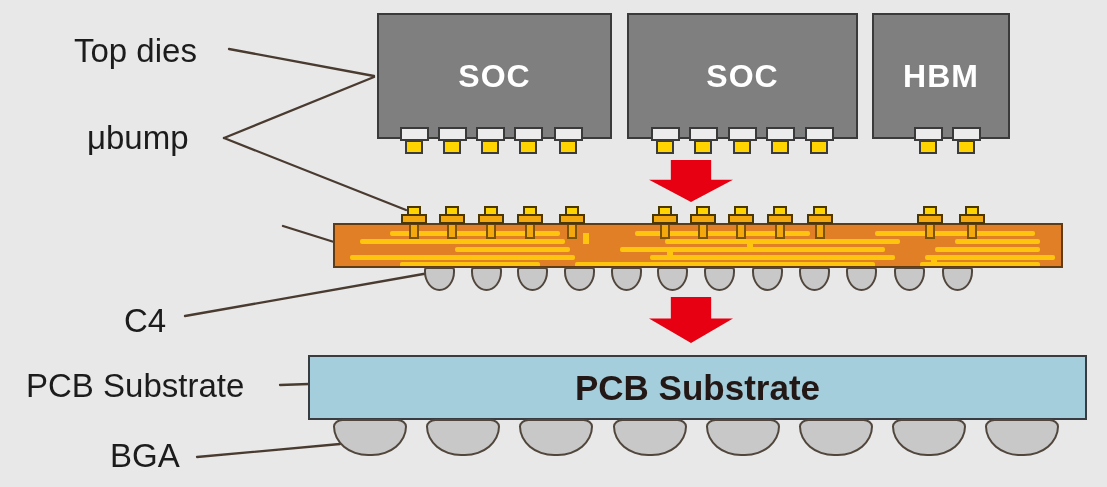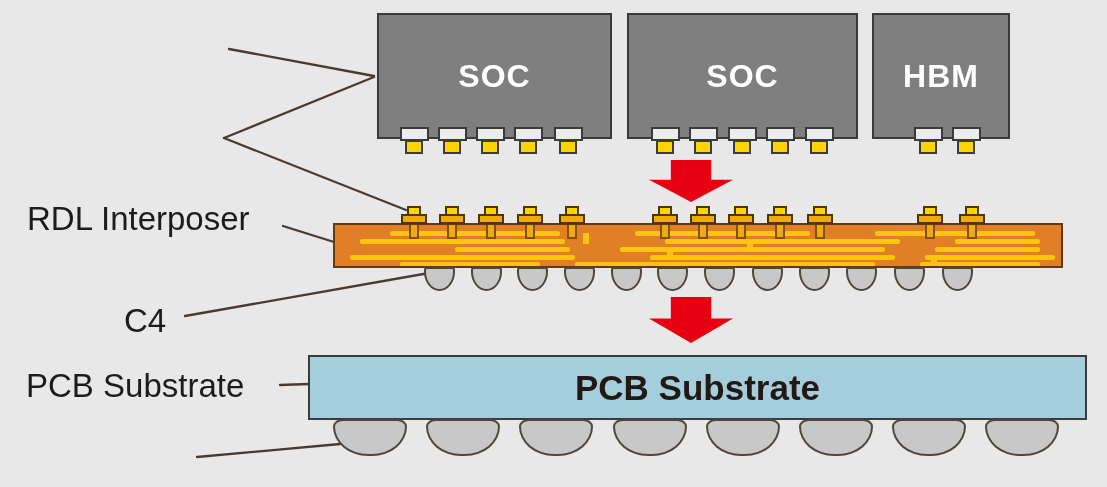--- a/index.html
+++ b/index.html
@@ -45,23 +45,25 @@
   <svg class="leaders" width="1107" height="487" viewBox="0 0 1107 487">
     <line x1="229" y1="49" x2="374" y2="76"></line>
     <line x1="224" y1="138" x2="374" y2="77"></line>
     <line x1="224" y1="138" x2="406" y2="210"></line>
     <line x1="283" y1="226" x2="334" y2="242"></line>
     <line x1="185" y1="316" x2="429" y2="273"></line>
     <line x1="280" y1="385" x2="309" y2="384"></line>
     <line x1="197" y1="457" x2="340" y2="444"></line>
   </svg>
 
-  <div class="lbl" style="left:27px;top:202px;">RDL Interposer</div>
+  <div class="lbl" style="left:74px;top:34px;">Top dies</div>
+  <div class="lbl" style="left:87px;top:121px;">μbump</div>
   <div class="lbl" style="left:124px;top:304px;">C4</div>
   <div class="lbl" style="left:26px;top:369px;">PCB Substrate</div>
+  <div class="lbl" style="left:110px;top:439px;">BGA</div>
 
   <div class="pcb" style="left: 308px; top: 355px; width: 779px; height: 65px;">
     <span class="pcb-label">PCB Substrate</span>
   </div>
 
 
 <div class="interposer" style="left: 333px; top: 223px; width: 730px; height: 45px;">
       <div class="trace" style="left: 55px; top: 6px; width: 170px;"></div>
       <div class="trace" style="left: 300px; top: 6px; width: 175px;"></div>
       <div class="trace" style="left: 540px; top: 6px; width: 160px;"></div>

